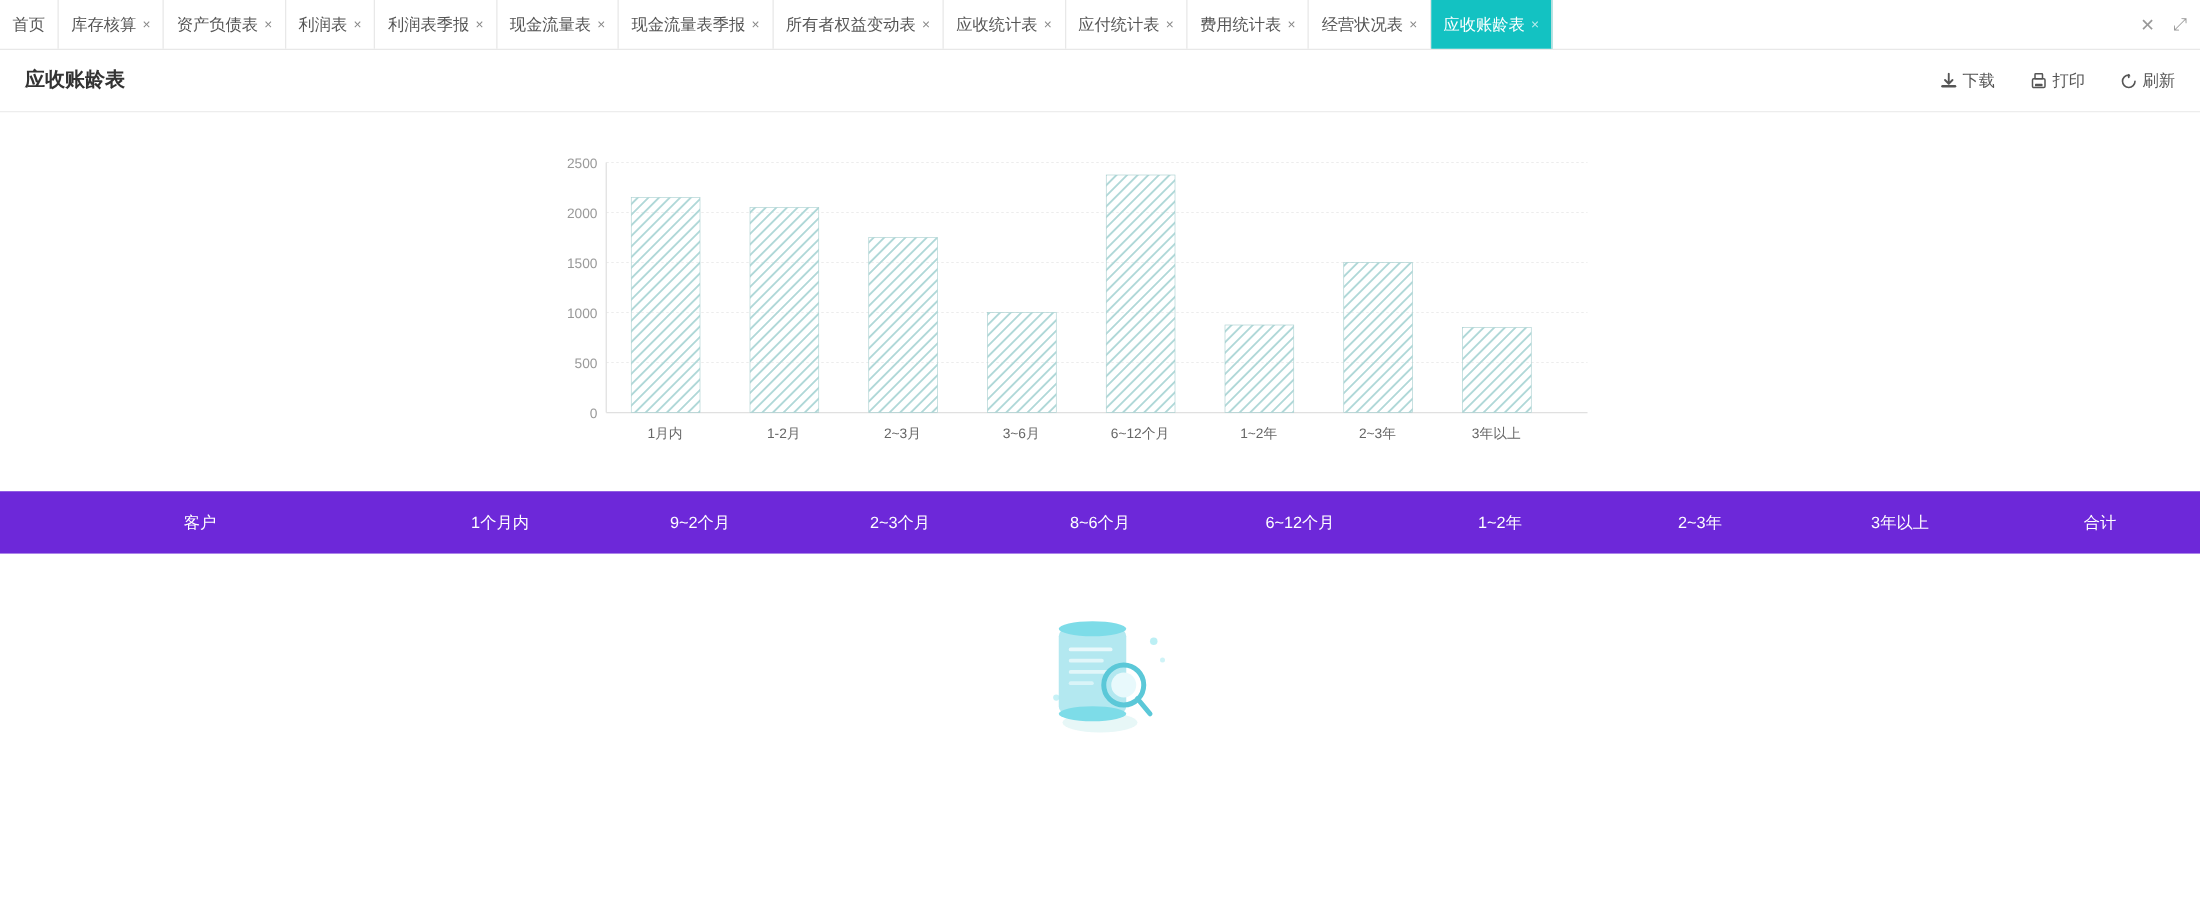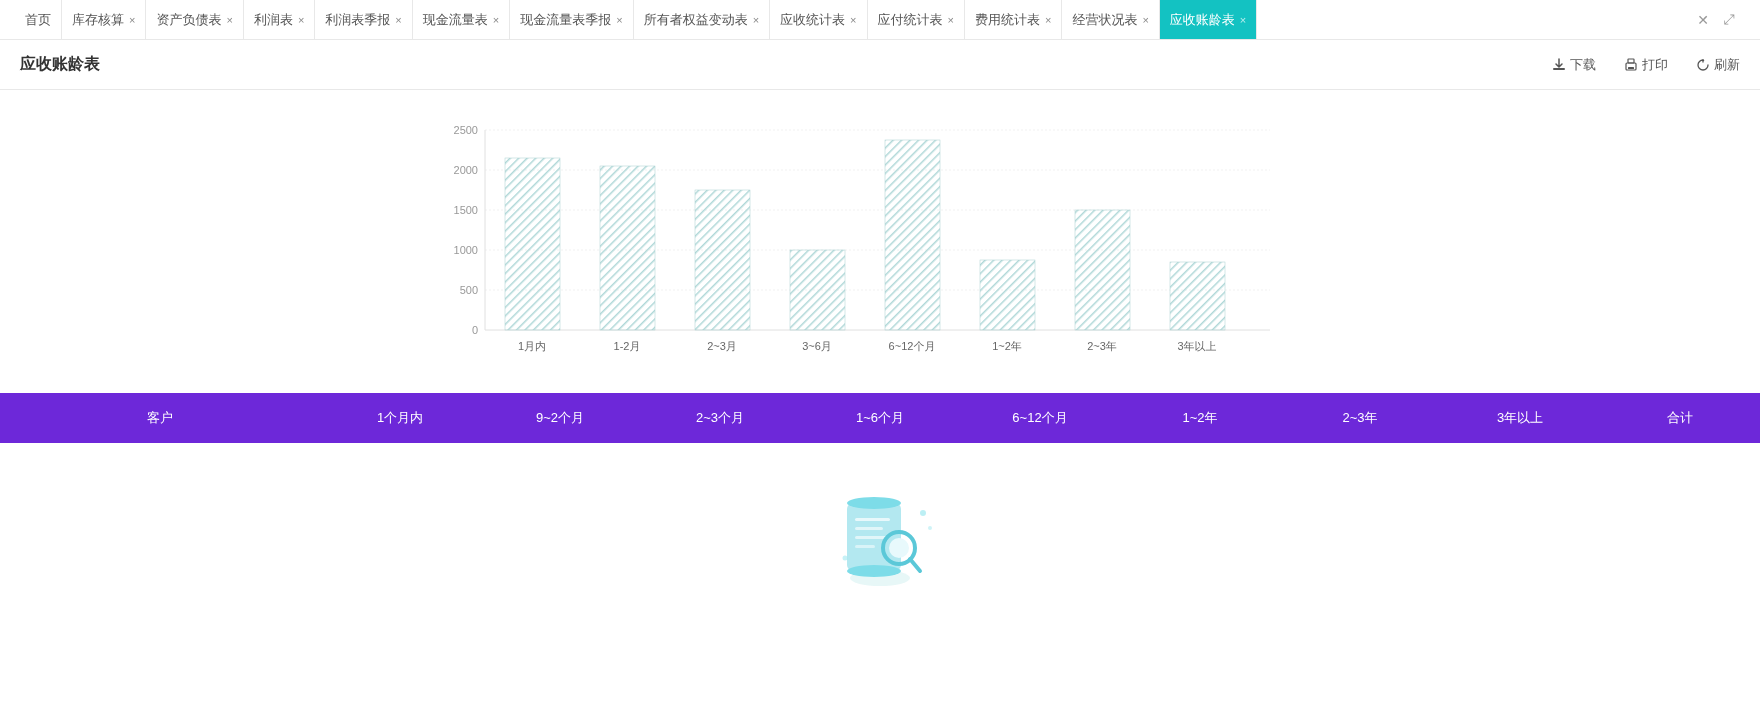--- a/index.html
+++ b/index.html
@@ -5,21 +5,21 @@
     * { box-sizing: border-box; margin: 0; padding: 0; }
     body { font-family: "Microsoft YaHei", "PingFang SC", sans-serif; font-size: 13px; background: #f5f5f5; color: #333; overflow: hidden; }
 
     
     .top-nav {
       display: flex;
       align-items: center;
       background: #fff;
       border-bottom: 1px solid #e8e8e8;
       height: 40px;
-      padding: 0 15px;
+      padding: 0 0;
       overflow: hidden;
       gap: 0;
     }
     .nav-tab {
       display: flex;
       align-items: center;
       padding: 0 10px;
       height: 40px;
       font-size: 13px;
       color: #555;
@@ -243,21 +243,21 @@
         <text x="767" y="240" text-anchor="middle" font-size="11" fill="#666">3年以上</text>
       </svg>
     </div>
   </div>
 
   <div class="table-header" id="table-header-row">
   <div class="table-header-cell">客户</div>
       <div class="table-header-cell">1个月内</div>
       <div class="table-header-cell">9~2个月</div>
       <div class="table-header-cell">2~3个月</div>
-      <div class="table-header-cell">1~6个月</div>
+      <div class="table-header-cell">8~6个月</div>
       <div class="table-header-cell">6~12个月</div>
       <div class="table-header-cell">1~2年</div>
       <div class="table-header-cell">2~3年</div>
       <div class="table-header-cell">3年以上</div>
       <div class="table-header-cell">合计</div>
     </div>
 
   <div class="empty-state">
     <svg width="110" height="110" viewBox="0 0 110 110">
 

